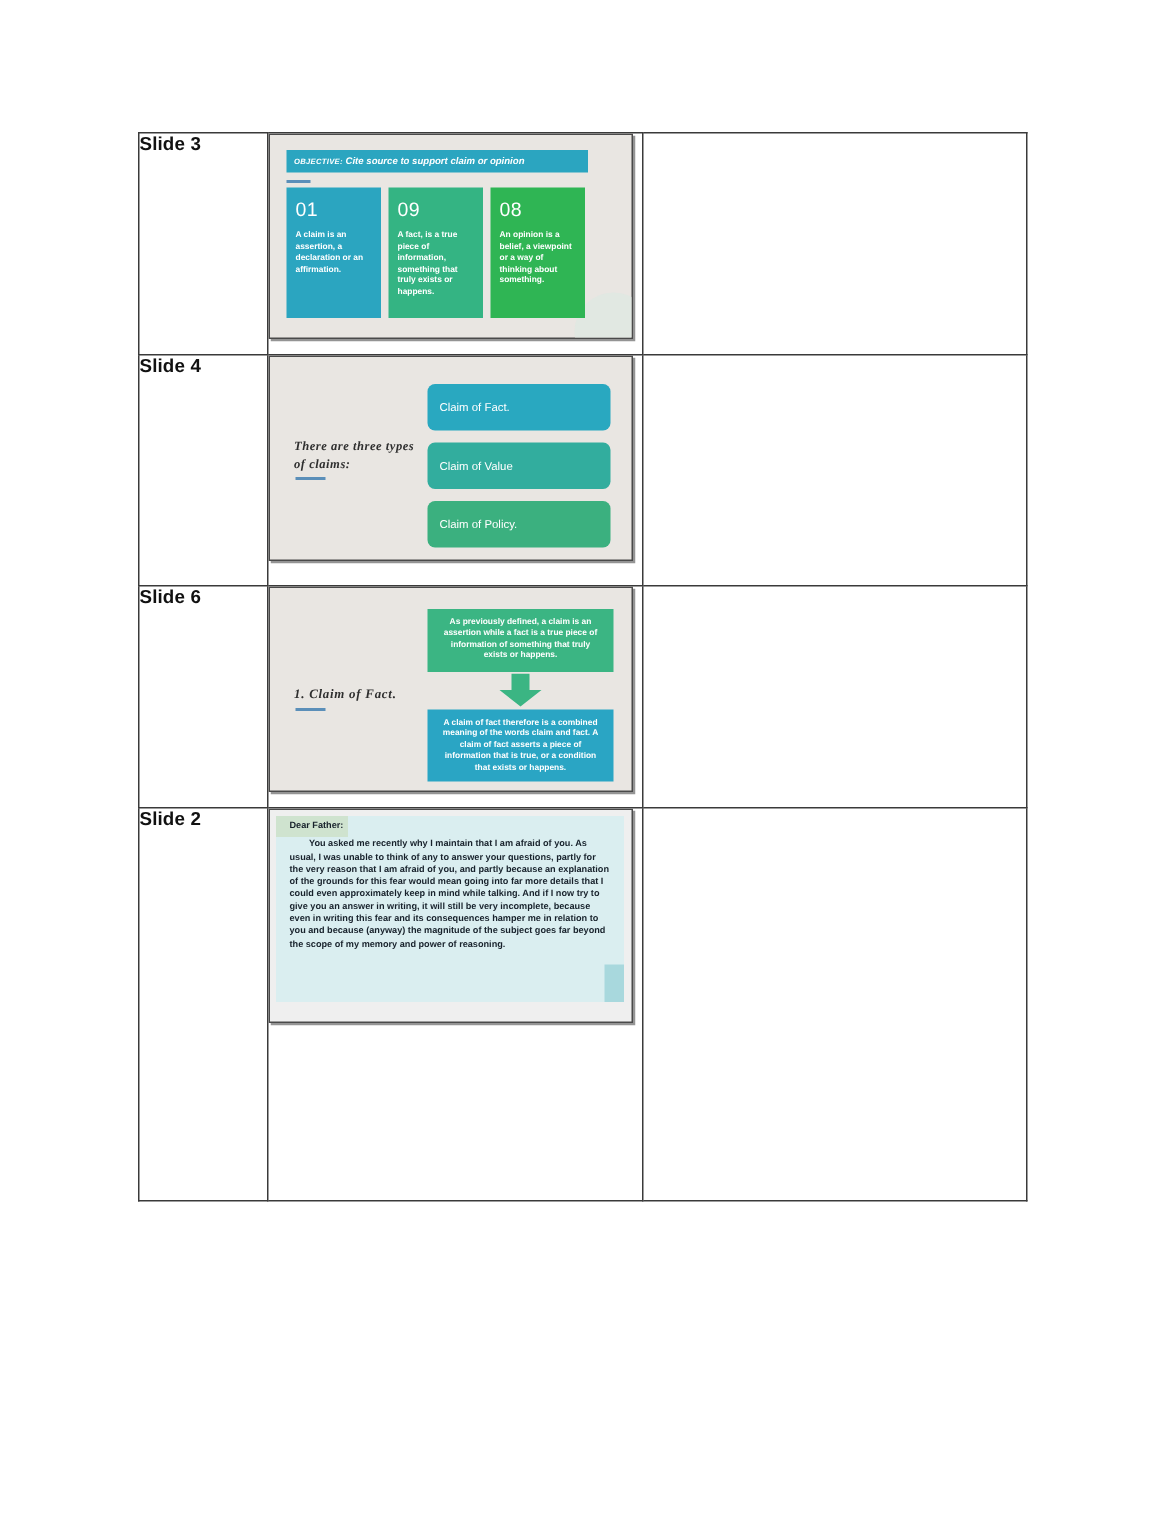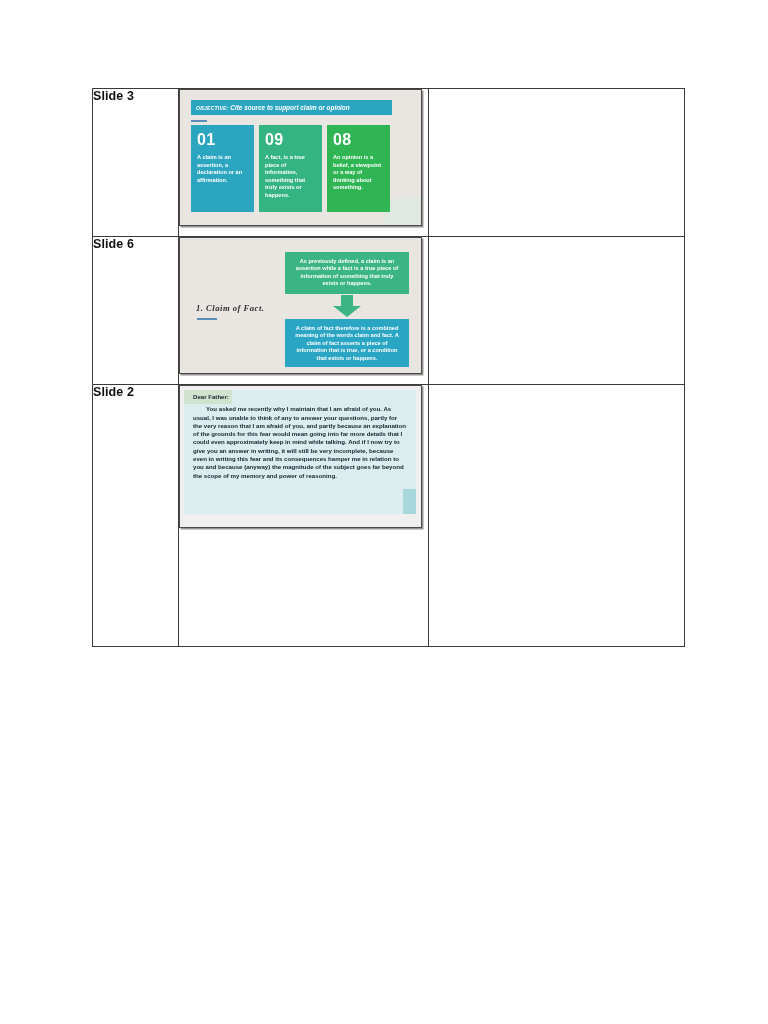--- a/index.html
+++ b/index.html
@@ -75,22 +75,22 @@
     background: #5b8fb9;
   }
   .cards { position: absolute; left: 11px; top: 35px; display: flex; gap: 5px; }
   .card {
     width: 63px; height: 87px;
     padding: 5px 5px 0 6px;
     color: #ffffff;
     position: relative;
   }
   .card .num {
-    font-size: 16px;
-    font-weight: 700;
+    font-size: 13px;
+    font-weight: 400;
     line-height: 19px;
     letter-spacing: .3px;
   }
   .card .body {
     margin-top: 5px;
     font-size: 5.6px;
     font-weight: 700;
     line-height: 7.6px;
   }
   .deco-circle {
@@ -237,20 +237,38 @@
                 <div class="num">08</div>
                 <div class="body">An opinion is a belief, a viewpoint or a way of thinking about something.</div>
               </div>
             </div>
 
           </div>
         </td>
         <td class="notes-cell" style="height:148px"></td>
       </tr>
 
+      <tr>
+        <td class="label-cell">Slide 4</td>
+        <td class="slide-cell">
+          <div class="slide slide-4">
+
+            <div class="s4-heading">There are three types of claims:</div>
+            <div class="s4-accent"></div>
+
+            <div class="s4-buttons">
+              <div class="s4-btn" style="background:#29a8c0">Claim of Fact.</div>
+              <div class="s4-btn" style="background:#32ad9e">Claim of Value</div>
+              <div class="s4-btn" style="background:#3bb07f">Claim of Policy.</div>
+            </div>
+
+          </div>
+        </td>
+        <td class="notes-cell" style="height:154px"></td>
+      </tr>
 
       <tr>
         <td class="label-cell">Slide 6</td>
         <td class="slide-cell">
           <div class="slide slide-5">
 
             <div class="s5-heading">1. Claim of Fact.</div>
             <div class="s5-accent"></div>
 
             <div class="s5-box s5-box-top" style="background:#3bb583">As previously defined, a claim is an assertion while a fact is a true piece of information of something that truly exists or happens.</div>

